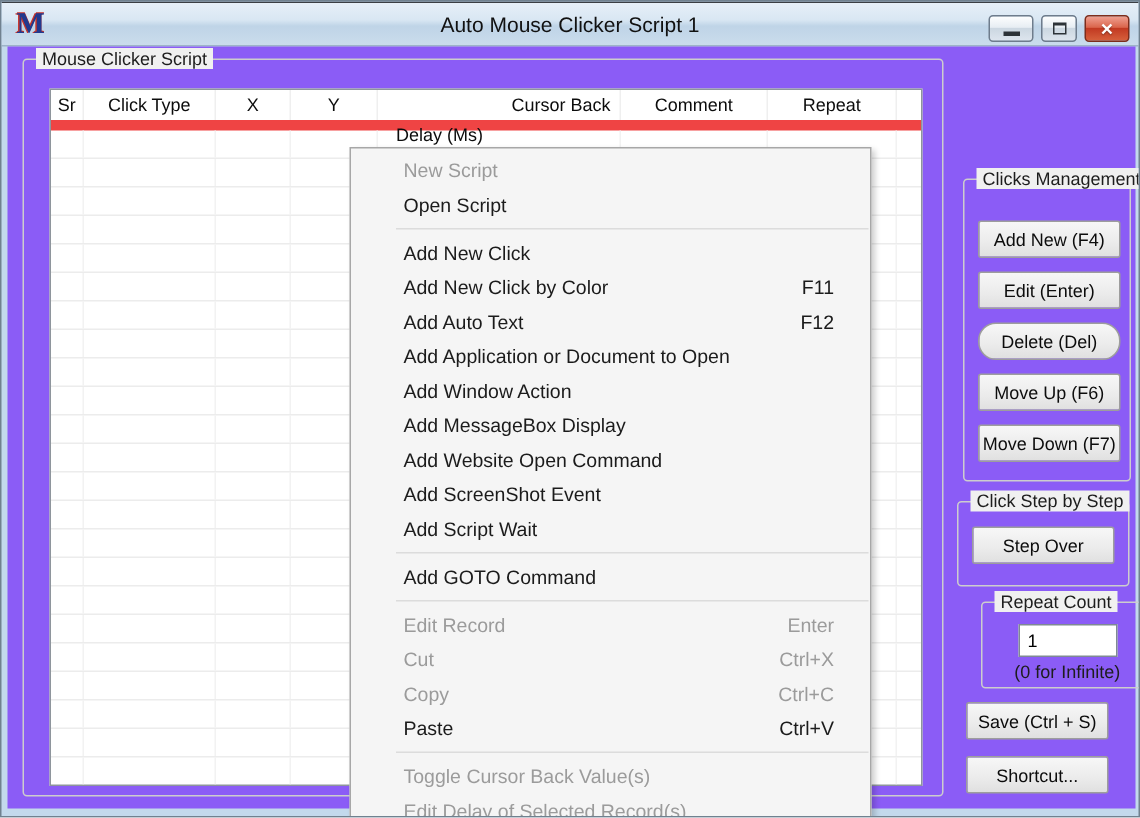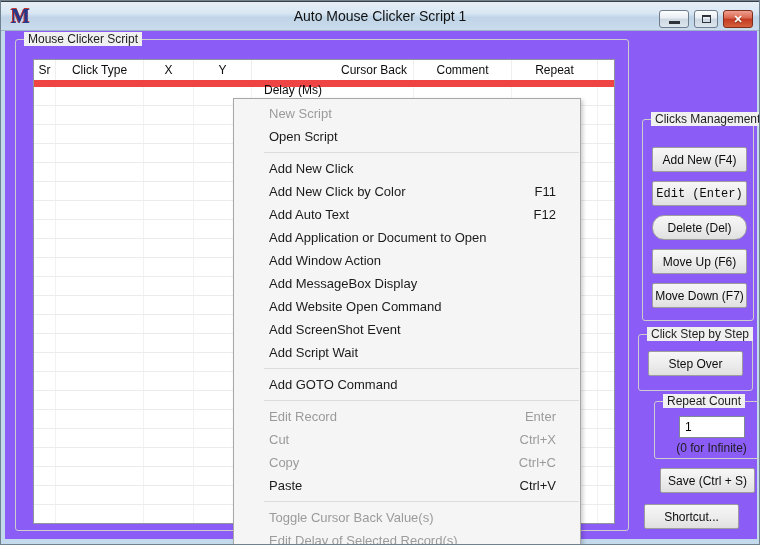--- a/index.html
+++ b/index.html
@@ -366,38 +366,38 @@
               <div class="td c8"></div>
             </div>
           </div>
       </div>
     </div>
 
 
     <div class="groupbox gb-cm">
       <span class="gb-label">Clicks Management</span>
       <button class="side-btn" style="left:9px; top:27px;">Add New (F4)</button>
-      <button class="side-btn" style="left:9px; top:61px;font-family:Liberation Mono, monospace;">Edit (Enter)</button>
+      <button class="side-btn" style="left:9px; top:61px;">Edit (Enter)</button>
       <button class="side-btn" style="left:9px; top:95px;border-radius:12px;">Delete (Del)</button>
       <button class="side-btn" style="left:9px; top:129px;">Move Up (F6)</button>
       <button class="side-btn" style="left:9px; top:163px;">Move Down (F7)</button>
     </div>
 
     <div class="groupbox gb-step">
       <span class="gb-label">Click Step by Step</span>
       <button class="side-btn" style="left:9px; top:16px;">Step Over</button>
     </div>
 
     <div class="groupbox gb-repeat">
       <span class="gb-label">Repeat Count</span>
       <input class="repeat-input" value="1" style="">
       <div class="repeat-hint">(0 for Infinite)</div>
     </div>
 
-    <button class="side-btn" style="top:437px;margin-left:16px;">Save (Ctrl + S)</button>
+    <button class="side-btn" style="top:437px;">Save (Ctrl + S)</button>
     <button class="side-btn" style="top:473px;">Shortcut...</button>
 
     <div class="menu">
       <div class="menu-item disabled">
         <span>New Script</span>
         <span class="mi-shortcut"></span>
       </div>
       <div class="menu-item">
         <span>Open Script</span>
         <span class="mi-shortcut"></span>

